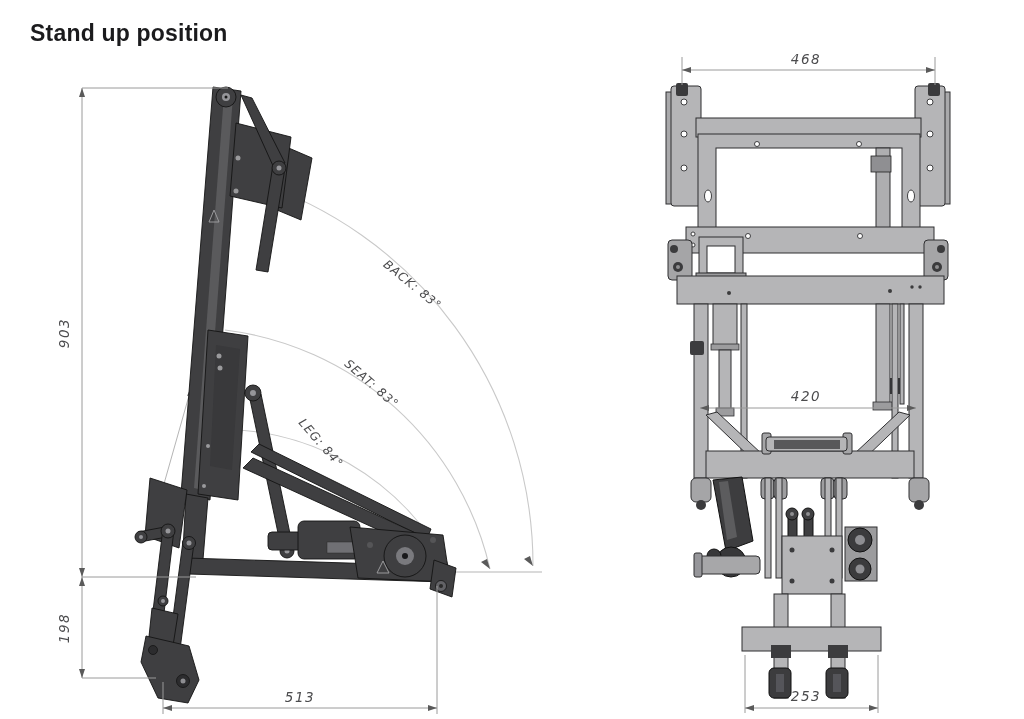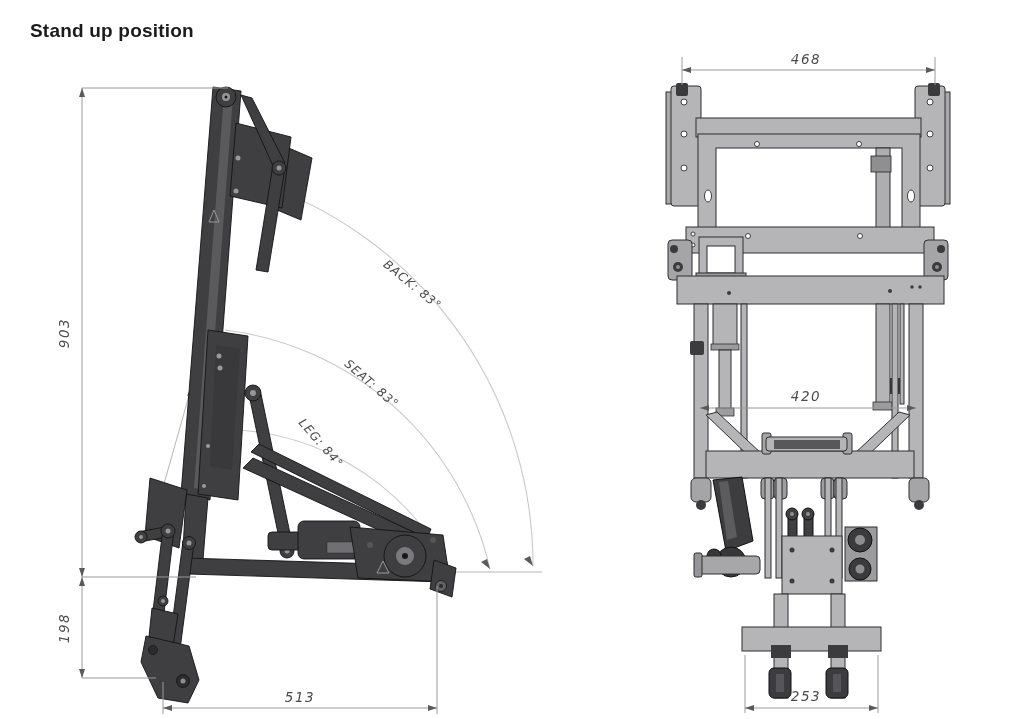--- a/index.html
+++ b/index.html
@@ -1,18 +1,18 @@
 <!DOCTYPE html>
 <html><head>
 <meta charset="utf-8">
 <style>
   html,body{margin:0;padding:0;background:#ffffff;}
   body{width:1024px;height:719px;position:relative;overflow:hidden;
        font-family:"Liberation Sans",sans-serif;}
-  .page-title{position:absolute;left:30px;top:20px;font-size:19px;font-weight:bold;
+  .page-title{position:absolute;left:30px;top:20px;font-size:23px;font-weight:bold;
        color:#1b1b1d;letter-spacing:.2px;}
   svg{position:absolute;left:0;top:0;}
   .dimtext{font-family:"DejaVu Sans",sans-serif;font-style:italic;font-size:13.5px;
        fill:#4c4c4e;letter-spacing:1.5px;}
   .angletext{font-family:"DejaVu Sans",sans-serif;font-style:italic;font-size:12px;
        fill:#4c4c4e;letter-spacing:1px;}
   .dim{stroke:#9a9a9a;stroke-width:1;fill:none;}
   .arrow{fill:#5a5a5a;stroke:none;}
   .arc{stroke:#c9c9c9;stroke-width:1.1;fill:none;}
   .dark{fill:#3f3f41;stroke:#141414;stroke-width:.9;}

